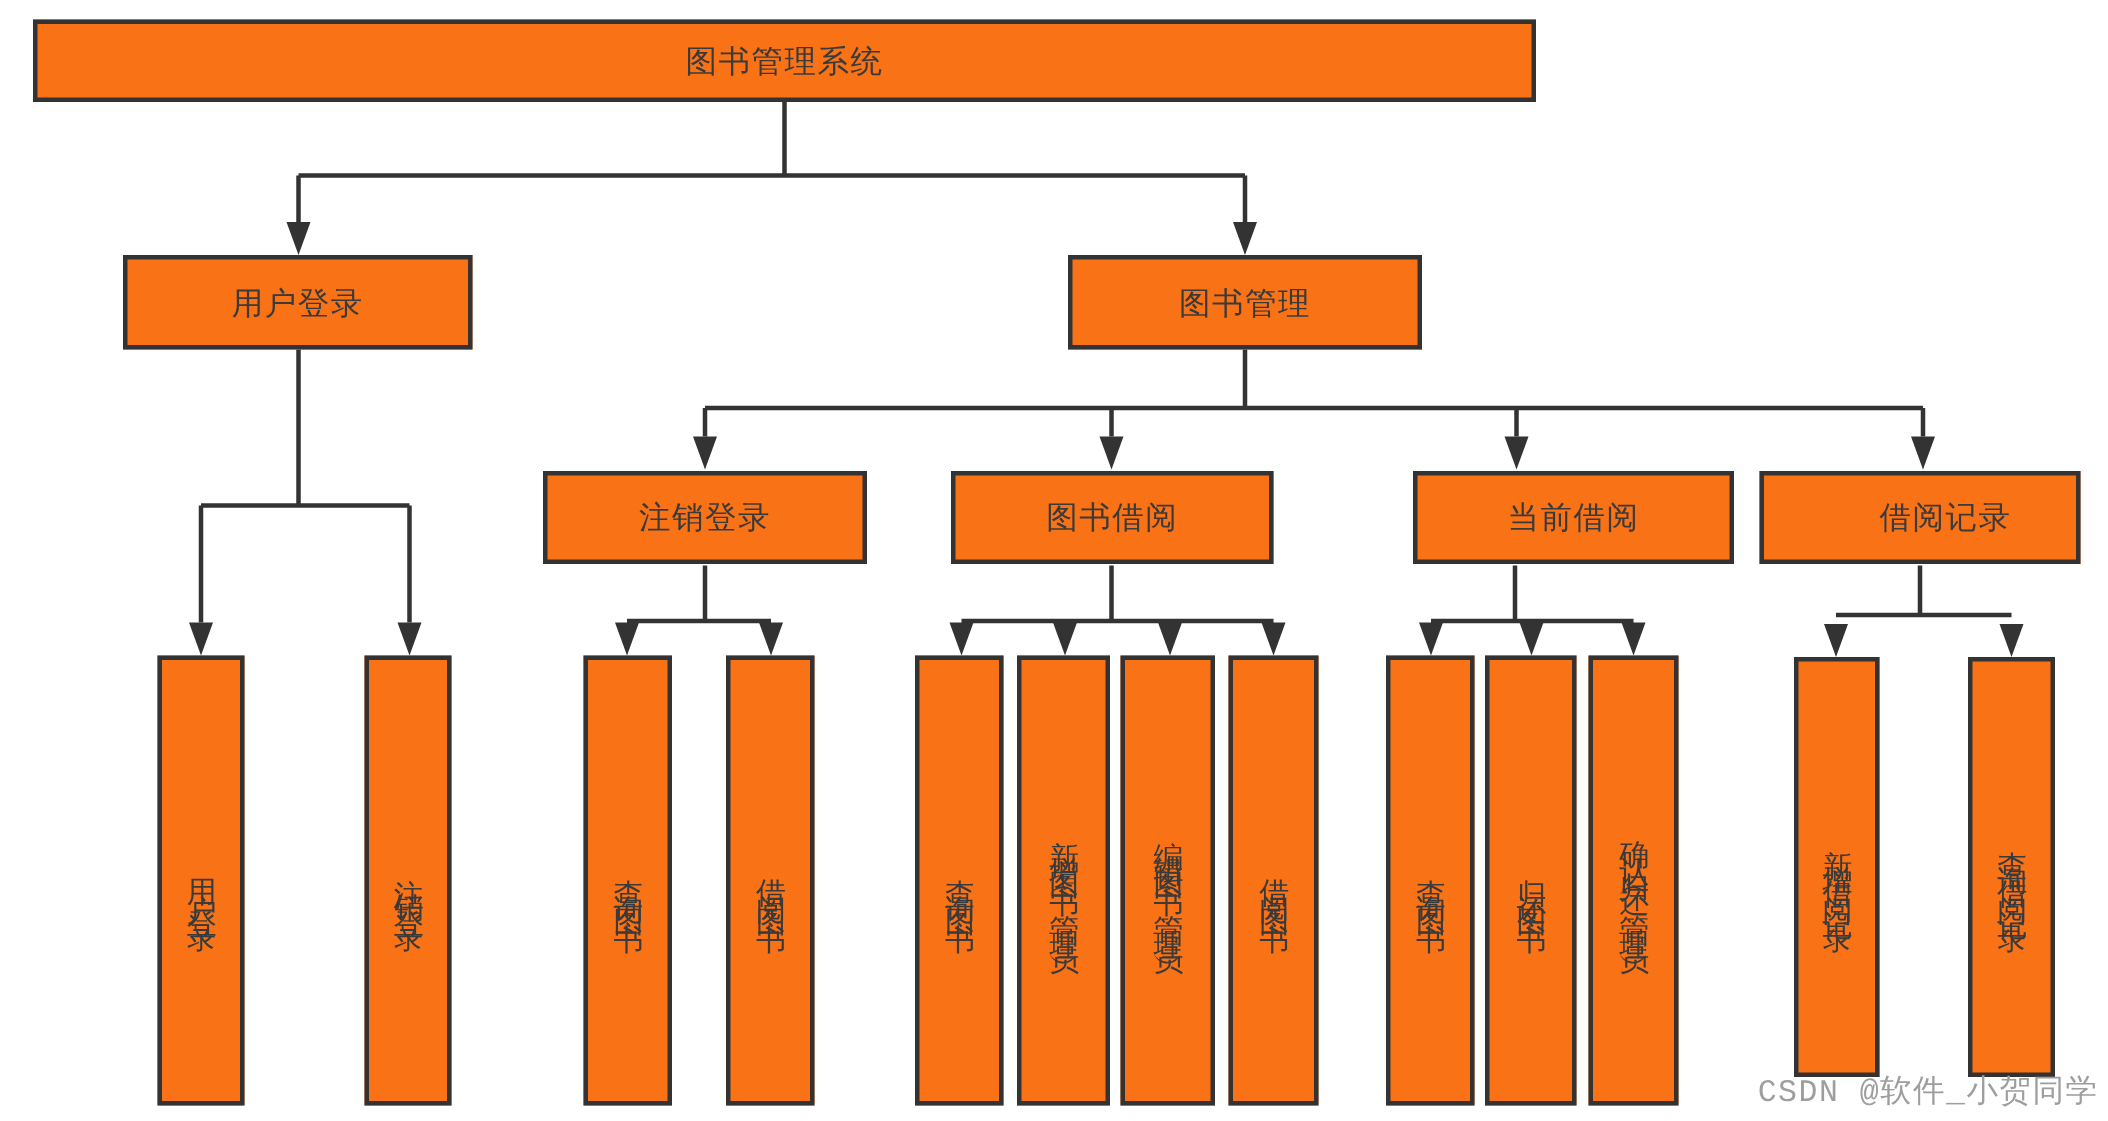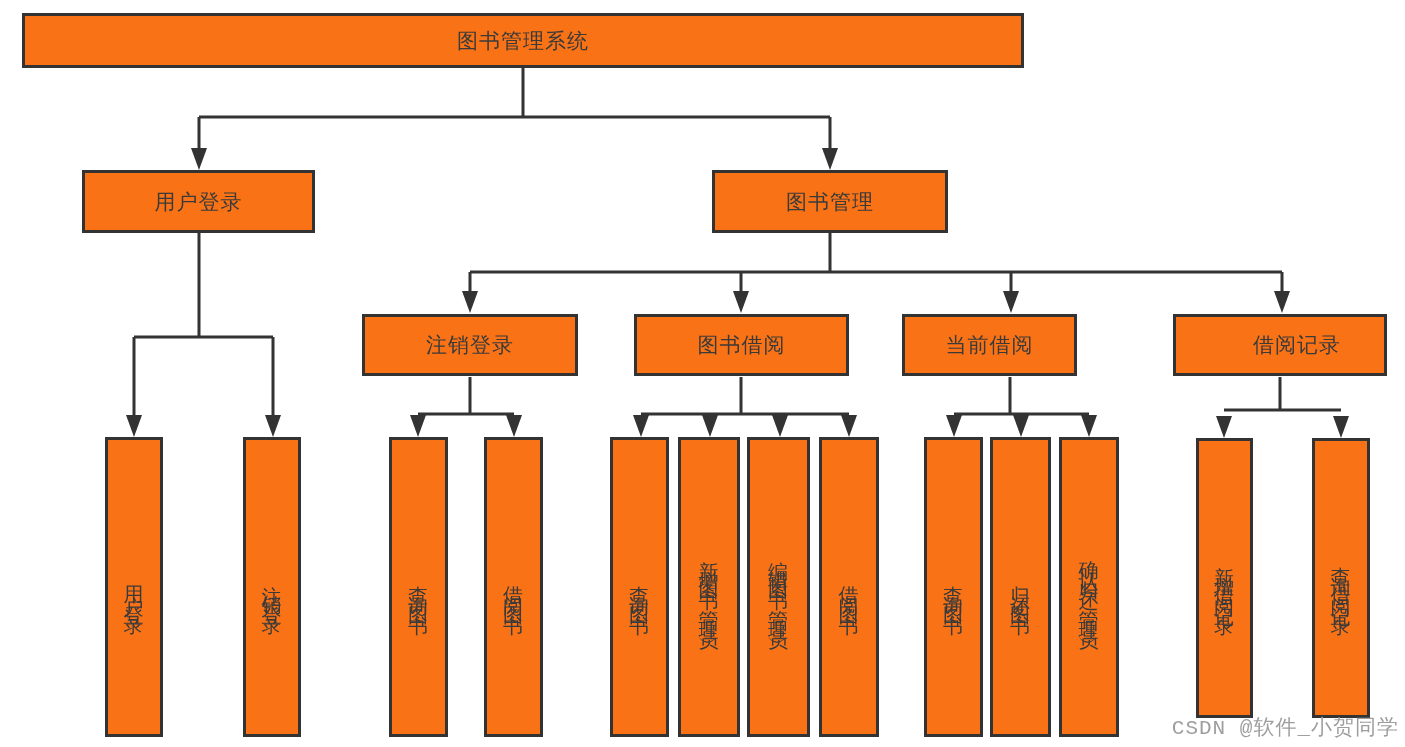--- a/index.html
+++ b/index.html
@@ -107,21 +107,21 @@
     </g>
   </svg>
 
   <div class="node h-node" style="left:22px; top:13px; width:1002px; height:55px;">图书管理系统</div>
 
   <div class="node h-node" style="left:82px; top:170px; width:233px; height:63px;">用户登录</div>
   <div class="node h-node" style="left:712px; top:170px; width:236px; height:63px;text-align:right;">图书管理</div>
 
   <div class="node h-node" style="left:362px; top:314px; width:216px; height:62px;">注销登录</div>
   <div class="node h-node" style="left:634px; top:314px; width:215px; height:62px;">图书借阅</div>
-  <div class="node h-node" style="left:902px; top:314px; width:175px; height:62px;">当前借阅</div>
+  <div class="node h-node" style="left:942px; top:314px; width:214px; height:62px;">当前借阅</div>
   <div class="node h-node" style="left:1173px; top:314px; width:214px; height:62px;padding-left:34px;">借阅记录</div>
 
   <div class="node v-node" style="left:105px; top:437px; width:58px; height:300px;">用户登录</div>
   <div class="node v-node" style="left:243px; top:437px; width:58px; height:300px;">注销登录</div>
 
   <div class="node v-node" style="left:389px; top:437px; width:59px; height:300px;">查询图书</div>
   <div class="node v-node" style="left:484px; top:437px; width:59px; height:300px;">借阅图书</div>
 
   <div class="node v-node" style="left:610px; top:437px; width:59px; height:300px;">查询图书</div>
   <div class="node v-node" style="left:678px; top:437px; width:62px; height:300px;">新增图书（管理员）</div>

